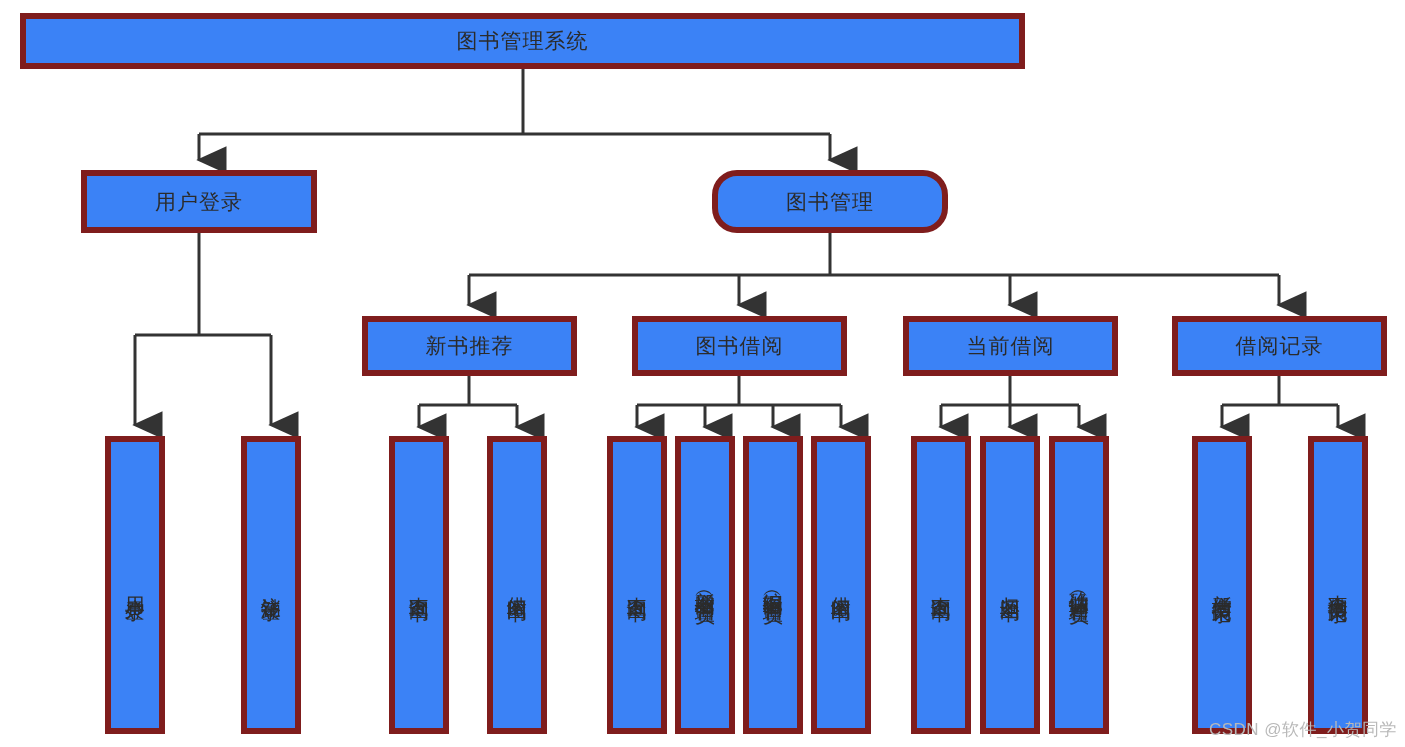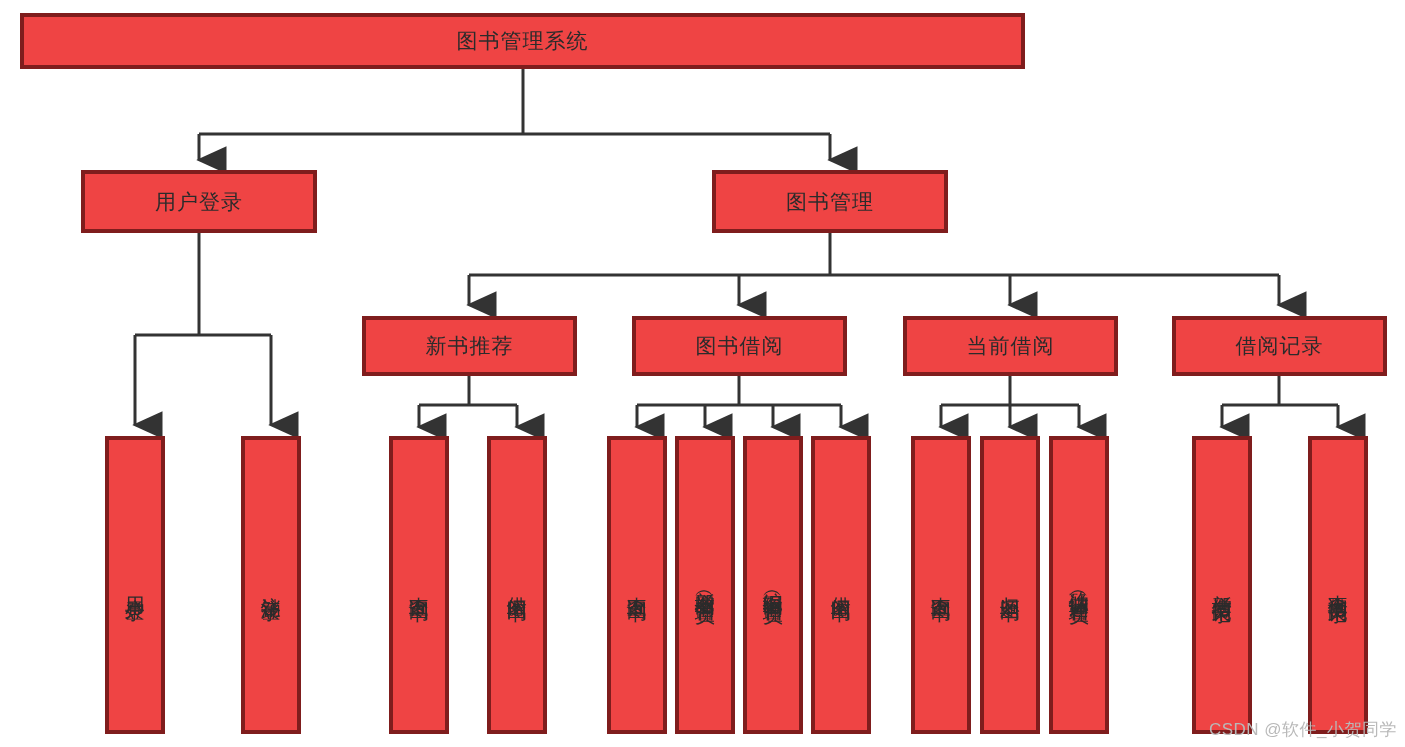--- a/index.html
+++ b/index.html
@@ -22,22 +22,22 @@
   #wires {
     position: absolute;
     left: 0;
     top: 0;
     width: 1405px;
     height: 747px;
   }
   .node {
     position: absolute;
     box-sizing: border-box;
-    background: #ef4444;
-    border: 4px solid #7f1d1d;
+    background: #3b82f6;
+    border: 6px solid #7f1d1d;
     display: flex;
     align-items: center;
     justify-content: center;
     color: #2b2b2b;
     z-index: 2;
   }
   .node.root,
   .node.level2,
   .node.level3 {
     font-size: 21px;
@@ -136,21 +136,21 @@
   </svg>
 
   <div class="node root" style="left:20px; top:13px; width:1005px; height:56px;">
     <span class="lbl-h">图书管理系统</span>
   </div>
 
   <div class="node level2" style="left:81px; top:170px; width:236px; height:63px;">
     <span class="lbl-h">用户登录</span>
   </div>
 
-  <div class="node level2" style="left:712px; top:170px; width:236px; height:63px;">
+  <div class="node level2" style="left:712px; top:170px; width:236px; height:63px;border-radius:25px;">
     <span class="lbl-h">图书管理</span>
   </div>
 
   <div class="node level3" style="left:632px; top:316px; width:215px; height:60px;">
     <span class="lbl-h">图书借阅</span>
   </div>
 
   <div class="node level3" style="left:362px; top:316px; width:215px; height:60px;">
     <span class="lbl-h">新书推荐</span>
   </div>

